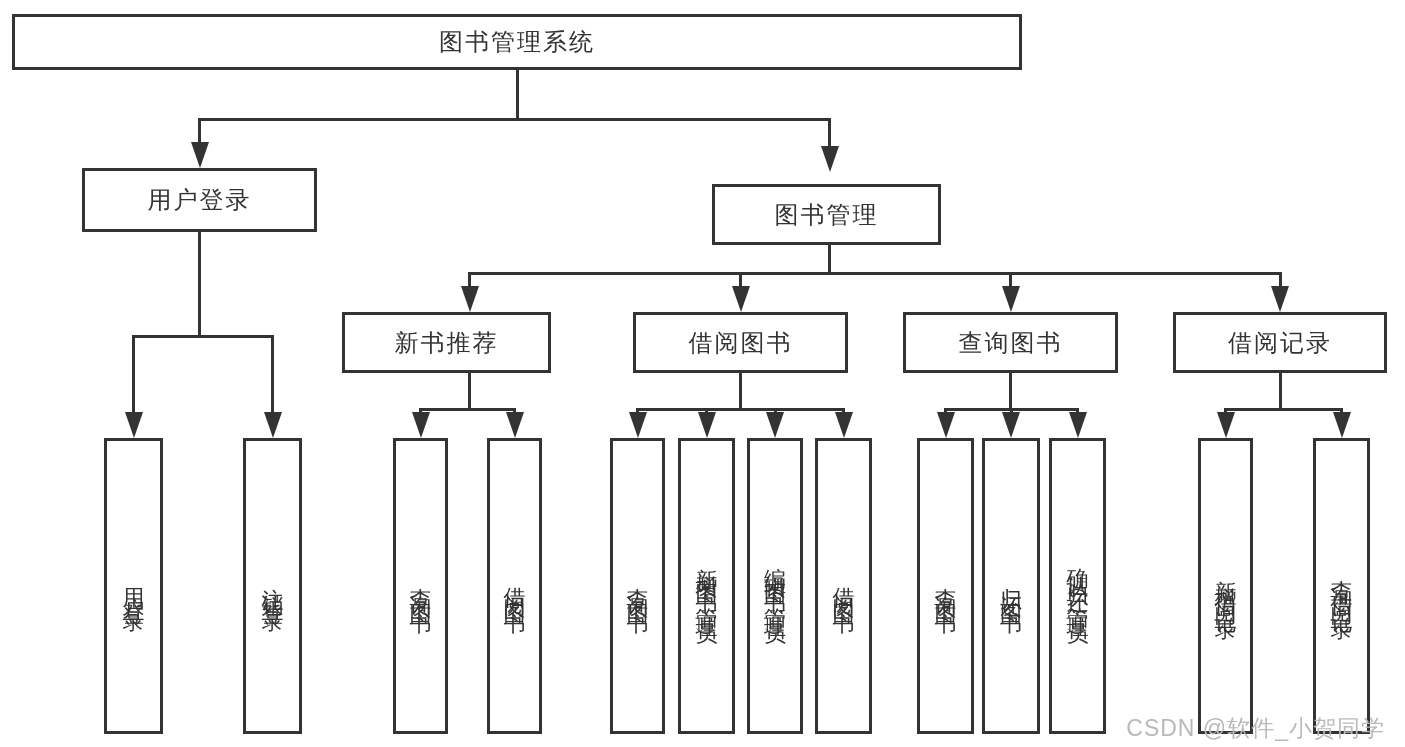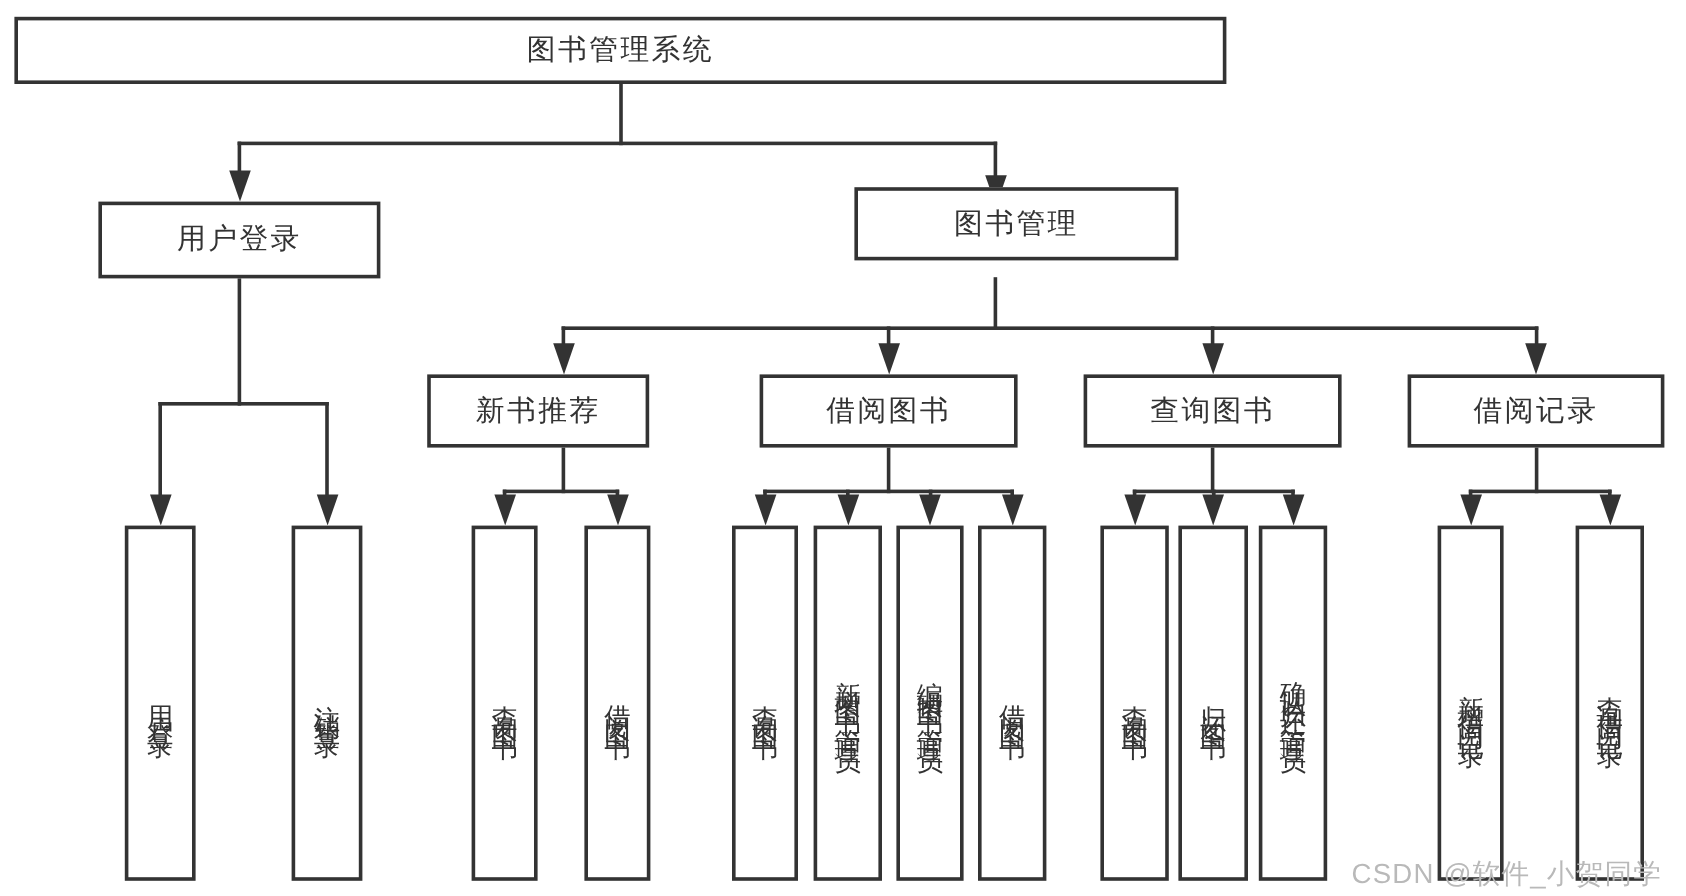--- a/index.html
+++ b/index.html
@@ -127,24 +127,24 @@
       <div class="vline" style="left: 1340px; top: 408px; width: 3px; height: 10px;"></div>
       <div class="arrow" style="left: 1332.5px; top: 412px;"></div>
     </div>
   <div id="nodes-layer">
       <div class="node" style="left: 12px; top: 14px; width: 1010px; height: 56px;">
         <span class="node-label">图书管理系统</span>
       </div>
       <div class="node" style="left: 82px; top: 168px; width: 235px; height: 64px;">
         <span class="node-label">用户登录</span>
       </div>
-      <div class="node" style="left: 712px; top: 156px; width: 270px; height: 61px;">
+      <div class="node" style="left: 712px; top: 184px; width: 229px; height: 61px;">
         <span class="node-label">图书管理</span>
       </div>
-      <div class="node" style="left: 356px; top: 312px; width: 185px; height: 61px;">
+      <div class="node" style="left: 342px; top: 312px; width: 209px; height: 61px;">
         <span class="node-label">新书推荐</span>
       </div>
       <div class="node" style="left: 633px; top: 312px; width: 215px; height: 61px;">
         <span class="node-label">借阅图书</span>
       </div>
       <div class="node" style="left: 903px; top: 312px; width: 215px; height: 61px;">
         <span class="node-label">查询图书</span>
       </div>
       <div class="node" style="left: 1173px; top: 312px; width: 214px; height: 61px;">
         <span class="node-label">借阅记录</span>

